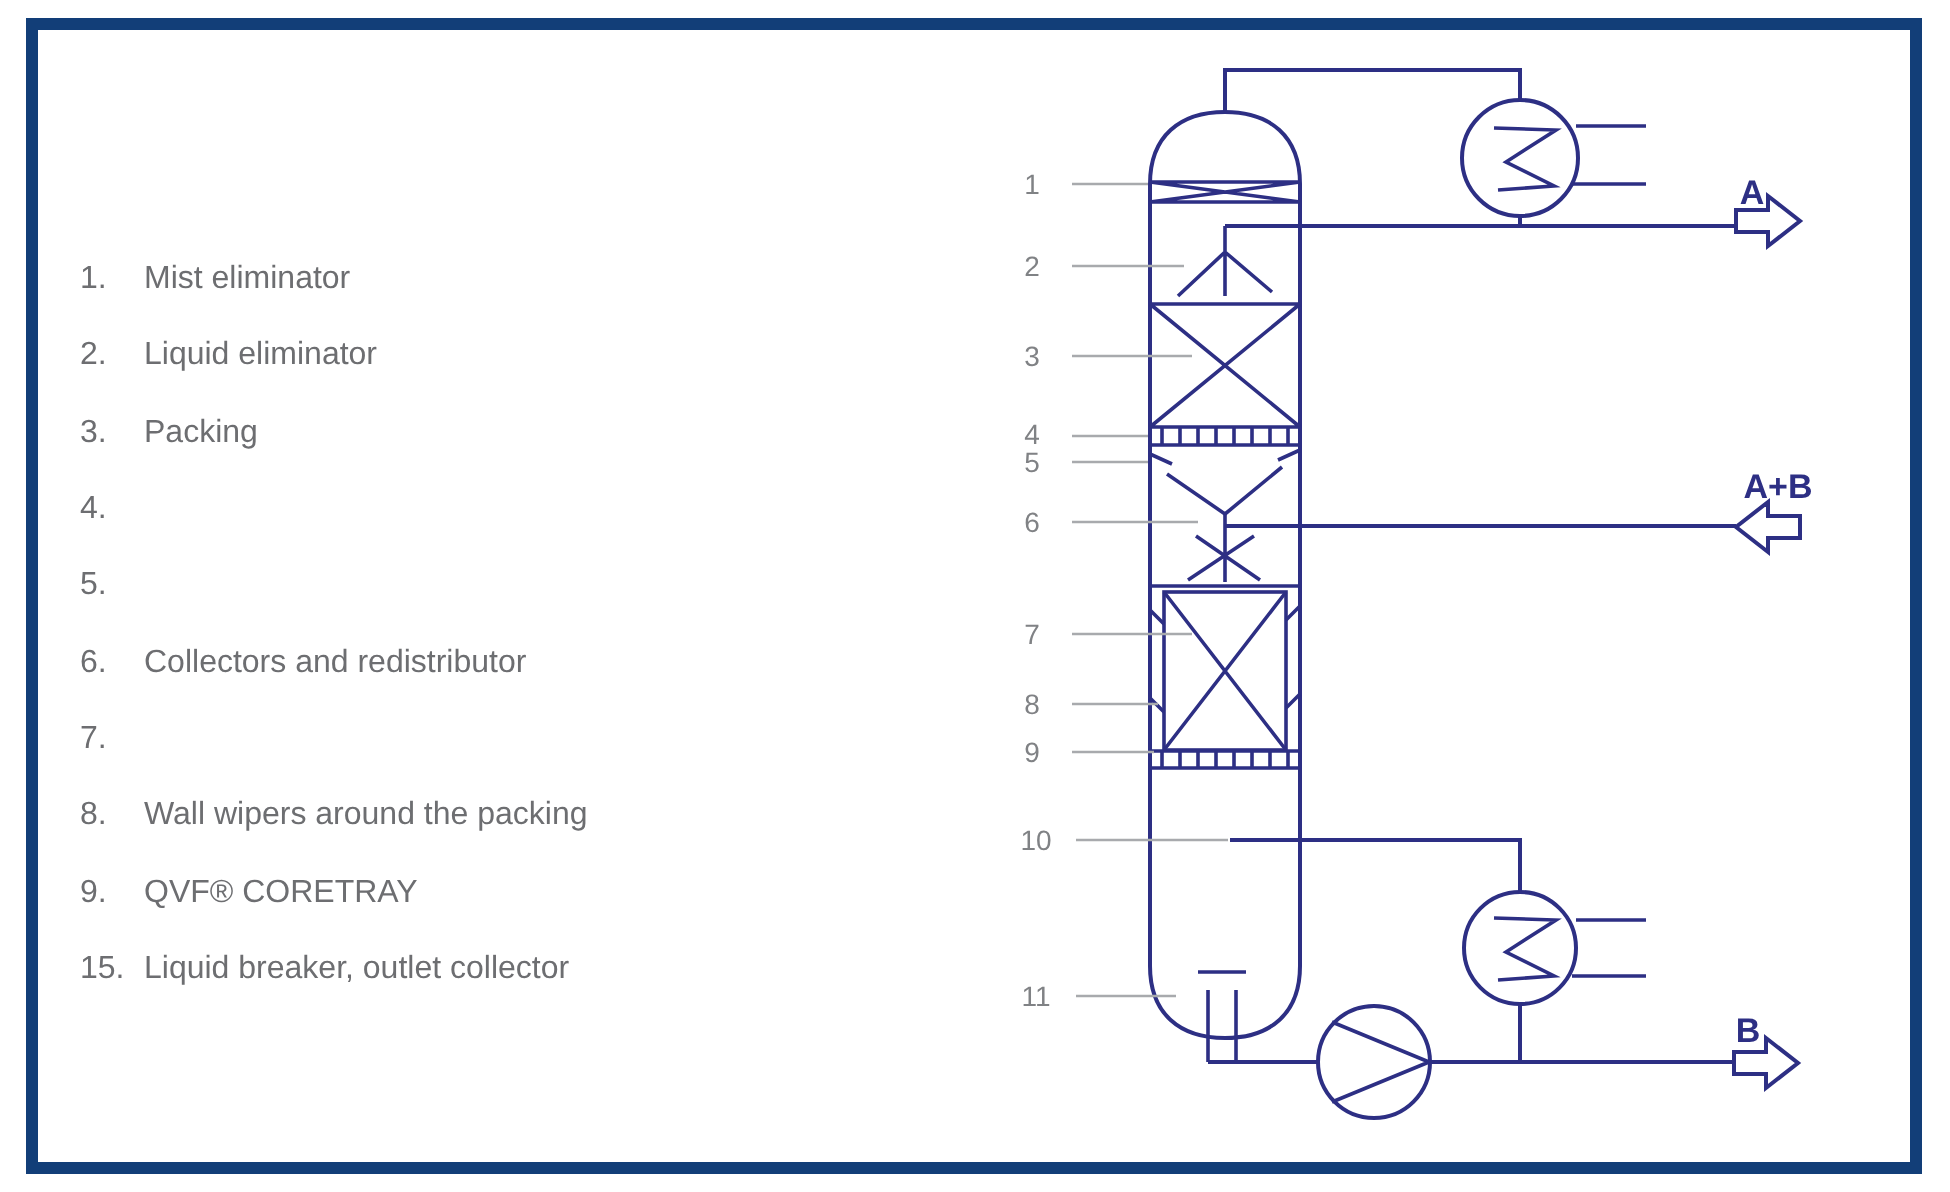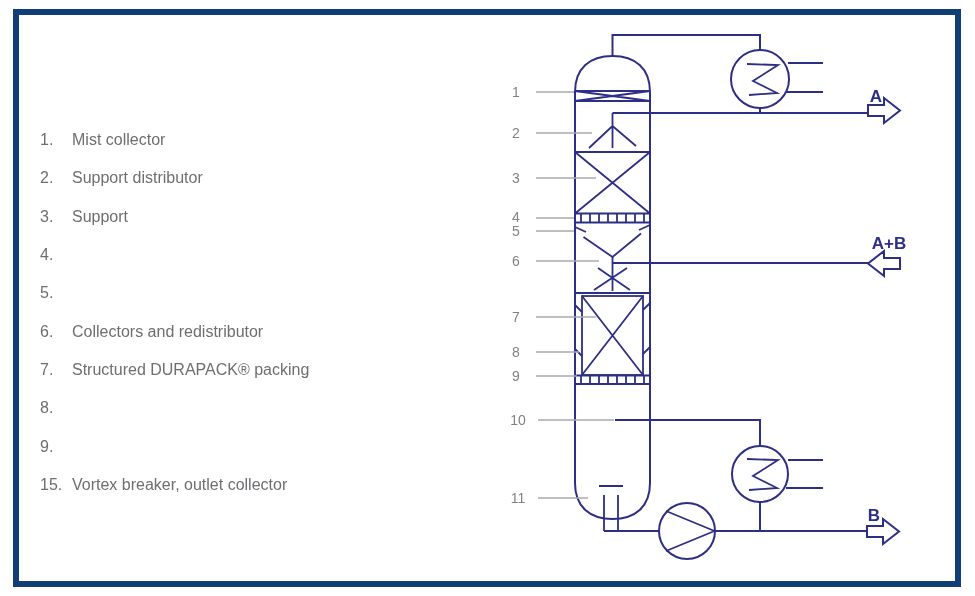--- a/index.html
+++ b/index.html
@@ -33,53 +33,54 @@
   .blockarrow{fill:#ffffff;stroke:#2d2f84;stroke-width:2;stroke-linejoin:miter;}
 </style>
 </head>
 <body>
 
 <div class="frame"></div>
 
 <div class="legend">
   <div class="legend-item">
       <span class="num">1.</span>
-      <span class="txt">Mist collector</span>
+      <span class="txt">Mist eliminator</span>
     </div>
   <div class="legend-item">
       <span class="num">2.</span>
-      <span class="txt">Support distributor</span>
+      <span class="txt">Liquid eliminator</span>
     </div>
   <div class="legend-item">
       <span class="num">3.</span>
-      <span class="txt">Support</span>
+      <span class="txt">Packing</span>
     </div>
   <div class="legend-item">
       <span class="num">4.</span>
     </div>
   <div class="legend-item">
       <span class="num">5.</span>
     </div>
   <div class="legend-item">
       <span class="num">6.</span>
       <span class="txt">Collectors and redistributor</span>
     </div>
   <div class="legend-item">
       <span class="num">7.</span>
-      <span class="txt">Structured DURAPACK® packing</span>
     </div>
   <div class="legend-item">
       <span class="num">8.</span>
+      <span class="txt">Wall wipers around the packing</span>
     </div>
   <div class="legend-item">
       <span class="num">9.</span>
+      <span class="txt">QVF® CORETRAY</span>
     </div>
   <div class="legend-item">
       <span class="num">15.</span>
-      <span class="txt">Vortex breaker, outlet collector</span>
+      <span class="txt">Liquid breaker, outlet collector</span>
     </div>
 </div>
 
 <svg width="975" height="596" viewBox="0 0 975 596">
 
   <g>
     <path class="nav" d="M575,92 V483"></path>
     <path class="nav" d="M650,92 V483"></path>
     <path class="nav" d="M575,92 C575,68 590,56 612.5,56 C635,56 650,68 650,92"></path>
     <path class="nav" d="M575,483 C575,507 590,519 612.5,519 C635,519 650,507 650,483"></path>

